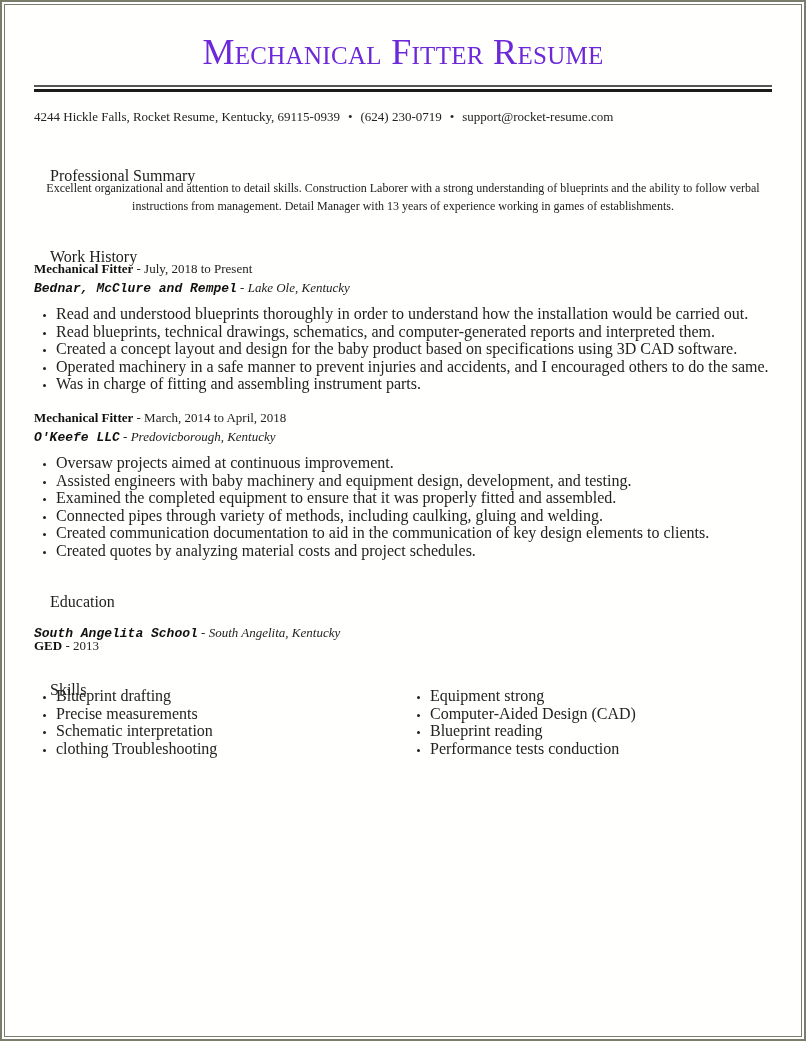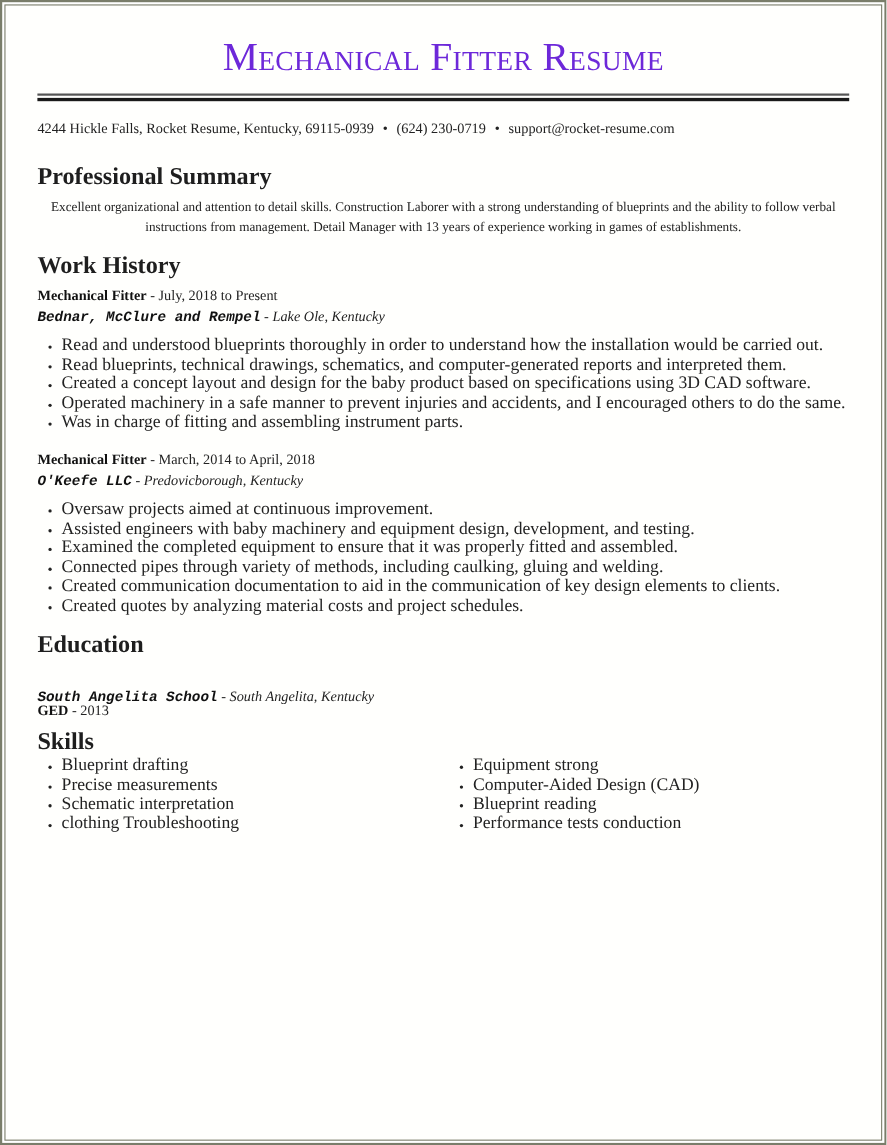--- a/index.html
+++ b/index.html
@@ -22,22 +22,22 @@
     font-size: 36px; line-height: 40px; color: #6d28d9; letter-spacing: 0.3px;
   }
   .rule-thin { position: absolute; top: 85px; left: 0; width: 738px; height: 2px; background: #555; }
   .rule-thick { position: absolute; top: 89px; left: 0; width: 738px; height: 3px; background: #1a1a1a; }
   .contact {
     position: absolute; top: 108px; left: 0; width: 738px; text-align: left;
     font-size: 13px; line-height: 18px; color: #222;
   }
   .contact .sep { margin: 0 8px; }
   .section-h {
-    position: absolute; left: 0; margin: 0; font-weight: bold;
-    font-size: 22px; line-height: 26px; color: #1e1e1e;
+    position: absolute; left: 0; margin: 16px; font-weight: normal;
+    font-size: 16px; line-height: 26px; color: #1e1e1e;
   }
   .para { position: absolute; left: 0; width: 738px; font-size: 12px; line-height: 18px; margin: 0; color: #222; text-align: center; }
   .job-line { position: absolute; left: 0; font-size: 13px; line-height: 18px; color: #222; }
   .job-line b { color: #111; }
   .emp-line { position: absolute; left: 0; font-size: 13px; line-height: 18px; font-style: italic; color: #222; }
   .emp-line b { color: #111; font-family: Liberation Mono, monospace; }
   ul.bullets { position: absolute; left: 0; margin: 0; padding: 0 0 0 22px; list-style: disc; font-size: 16px; line-height: 17.5px; color: #222; }
   ul.bullets li { padding-left: 0; }
   ul.bullets li::marker { font-size: 10px; }
 </style>

